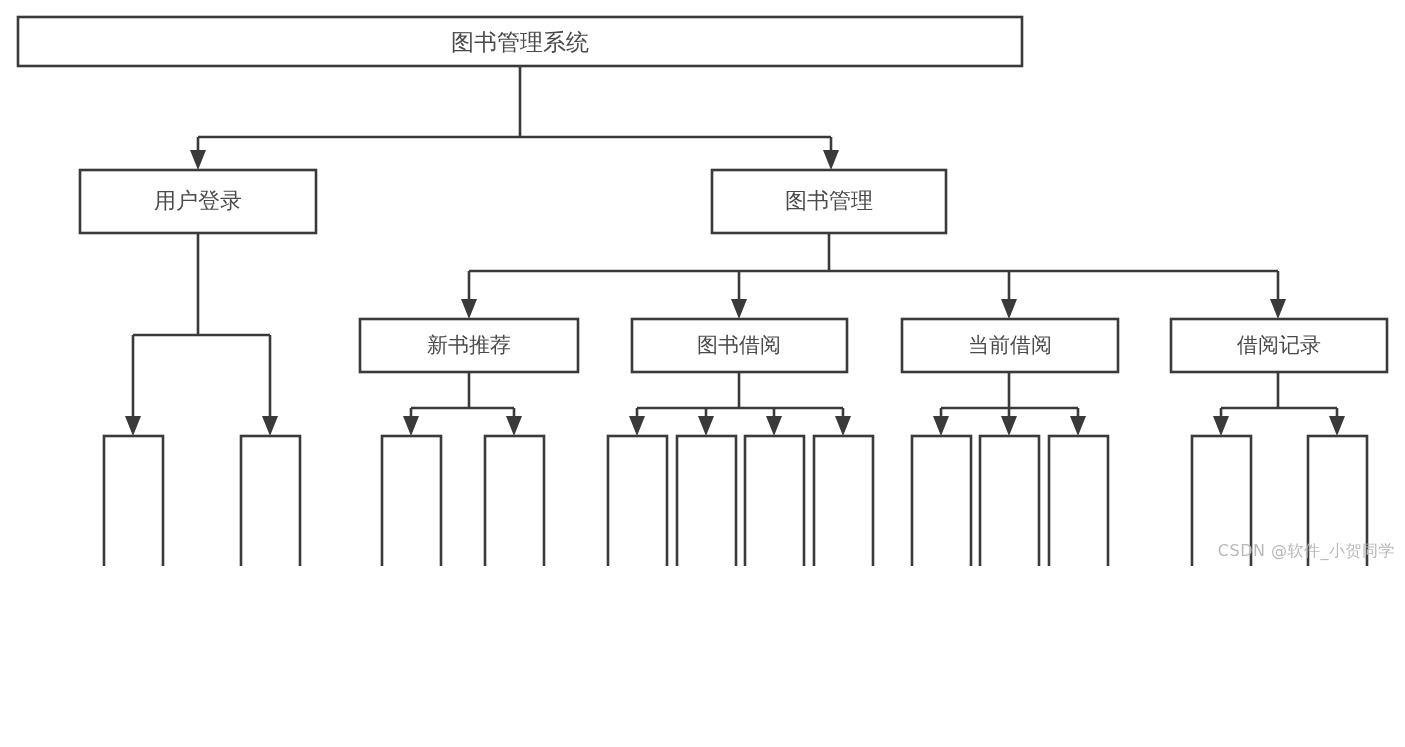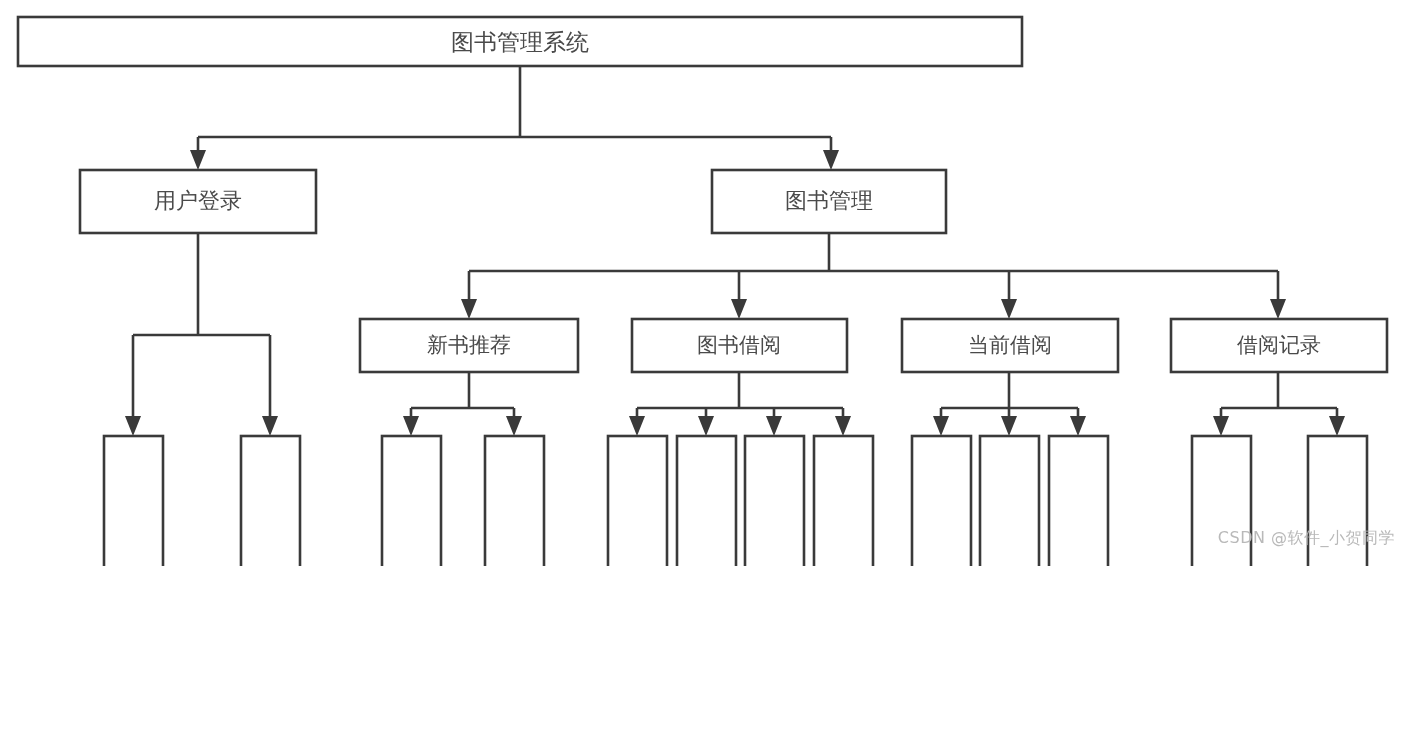--- a/index.html
+++ b/index.html
@@ -50,21 +50,21 @@
     stroke-width: 2.6;
     fill: none;
   }
   .arrow-head {
     fill: #3a3a3a;
     stroke: none;
   }
   .watermark {
     position: absolute;
     right: 10px;
-    bottom: 17px;
+    bottom: 4px;
     font-family: "DejaVu Sans", "Liberation Sans", sans-serif;
     font-size: 16px;
     color: #b9b9b9;
     white-space: nowrap;
     letter-spacing: 0.5px;
     user-select: none;
   }
 </style>
 </head>
 <body>

